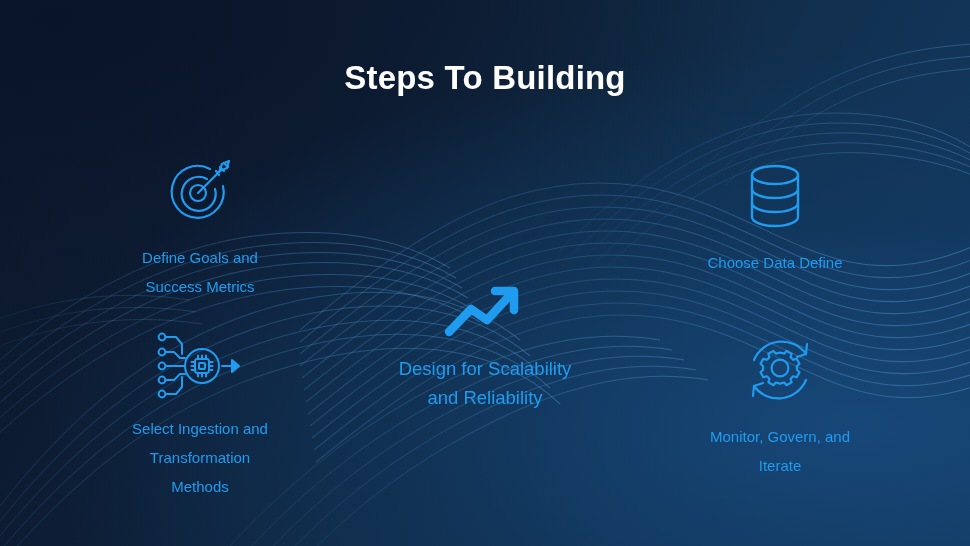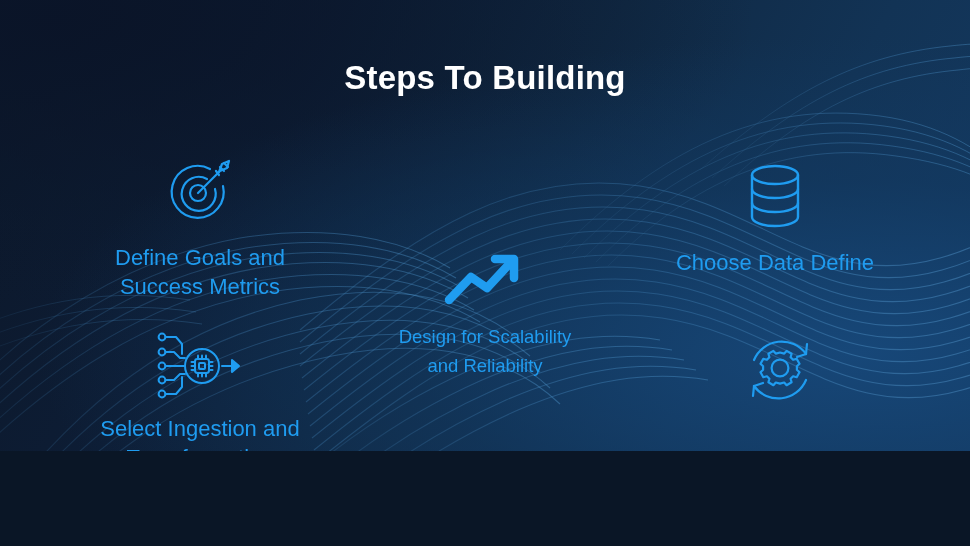--- a/index.html
+++ b/index.html
@@ -3,21 +3,21 @@
 <meta charset="utf-8">
 <style>
   html, body {
     margin: 0;
     padding: 0;
     background: #0a1626;
   }
   #stage {
     position: relative;
     width: 970px;
-    height: 451px;
+    height: 546px;
     overflow: hidden;
     font-family: "Liberation Sans", sans-serif;
     background:
       radial-gradient(ellipse 120% 100% at 88% 78%, rgba(23,72,122,0.95) 0%, rgba(18,58,99,0.55) 38%, rgba(13,34,60,0.0) 70%),
       radial-gradient(ellipse 90% 80% at 6% 4%, rgba(10,20,40,0.95) 0%, rgba(11,24,44,0.35) 55%, rgba(11,24,44,0) 80%),
       linear-gradient(118deg, #0c1729 0%, #0d1d35 28%, #102944 52%, #123355 74%, #143a62 100%);
   }
   .bg-waves {
     position: absolute;
     inset: 0;
@@ -43,31 +43,31 @@
     position: absolute;
     text-align: center;
   }
   .step .icon-wrap {
     display: block;
     margin: 0 auto;
   }
   .step .label {
     display: block;
     color: #1f9cf0;
-    font-size: 22px;
+    font-size: 15px;
     line-height: 29px;
     white-space: pre-line;
     margin-top: 10px;
   }
 
   
   #step-goals        { left: 80px;  top: 155px; width: 240px; }
   #step-sources      { left: 655px; top: 160px; width: 240px; }
   #step-ingestion    { left: 80px;  top: 330px; width: 240px; }
-  #step-scalability  { left: 365px; top: 248px; width: 240px; }
+  #step-scalability  { left: 365px; top: 280px; width: 240px; }
   #step-monitor      { left: 655px; top: 332px; width: 250px; }
 
   #step-scalability .label { font-size: 18.5px; }
 </style>
 </head>
 <body>
 
 <div id="stage">
 
   <svg class="bg-waves" viewBox="0 0 970 546" preserveAspectRatio="none">
@@ -232,15 +232,17 @@
         <path d="M12,54 L11,64 M12,54 L21,51"></path>
         <path d="M38,20.5
                  L42.2,21.6 L44.6,18.9 L49.6,21.8 L48.6,25.3 L51.1,27.8 L54.7,26.9 L57.5,31.8 L54.9,34.3
                  L54.9,37.8 L57.5,40.3 L54.7,45.2 L51.1,44.3 L48.6,46.8 L49.6,50.3 L44.6,53.2 L42.2,50.5
                  L38,51.6 L33.8,50.5 L31.4,53.2 L26.4,50.3 L27.4,46.8 L24.9,44.3 L21.3,45.2 L18.5,40.3
                  L21.1,37.8 L21.1,34.3 L18.5,31.8 L21.3,26.9 L24.9,27.8 L27.4,25.3 L26.4,21.8 L31.4,18.9
                  L33.8,21.6 Z"></path>
         <circle cx="38" cy="36" r="8.4"></circle>
       </svg>
     </span>
+    <span class="label">Monitor, Govern, and
+Iterate</span>
   </div>
 
 </div>
 
 </body></html>

